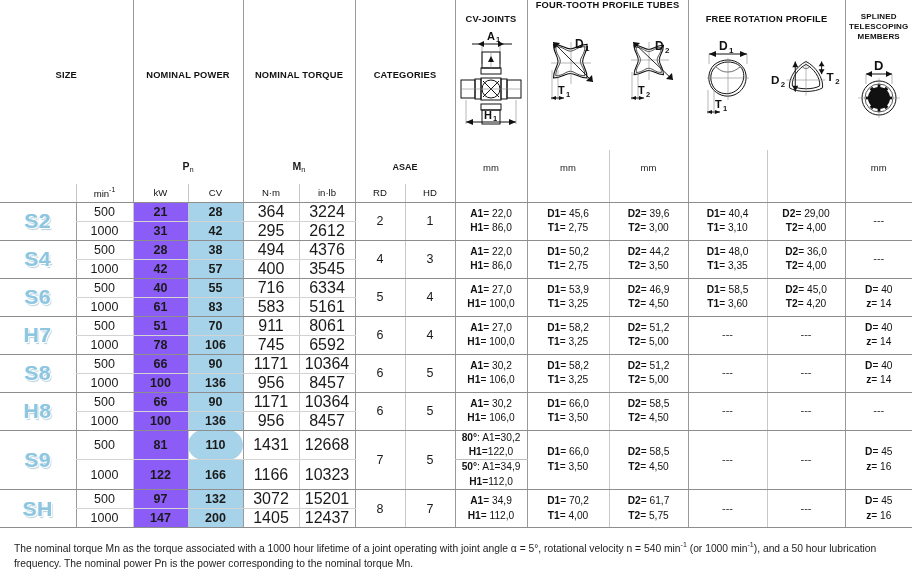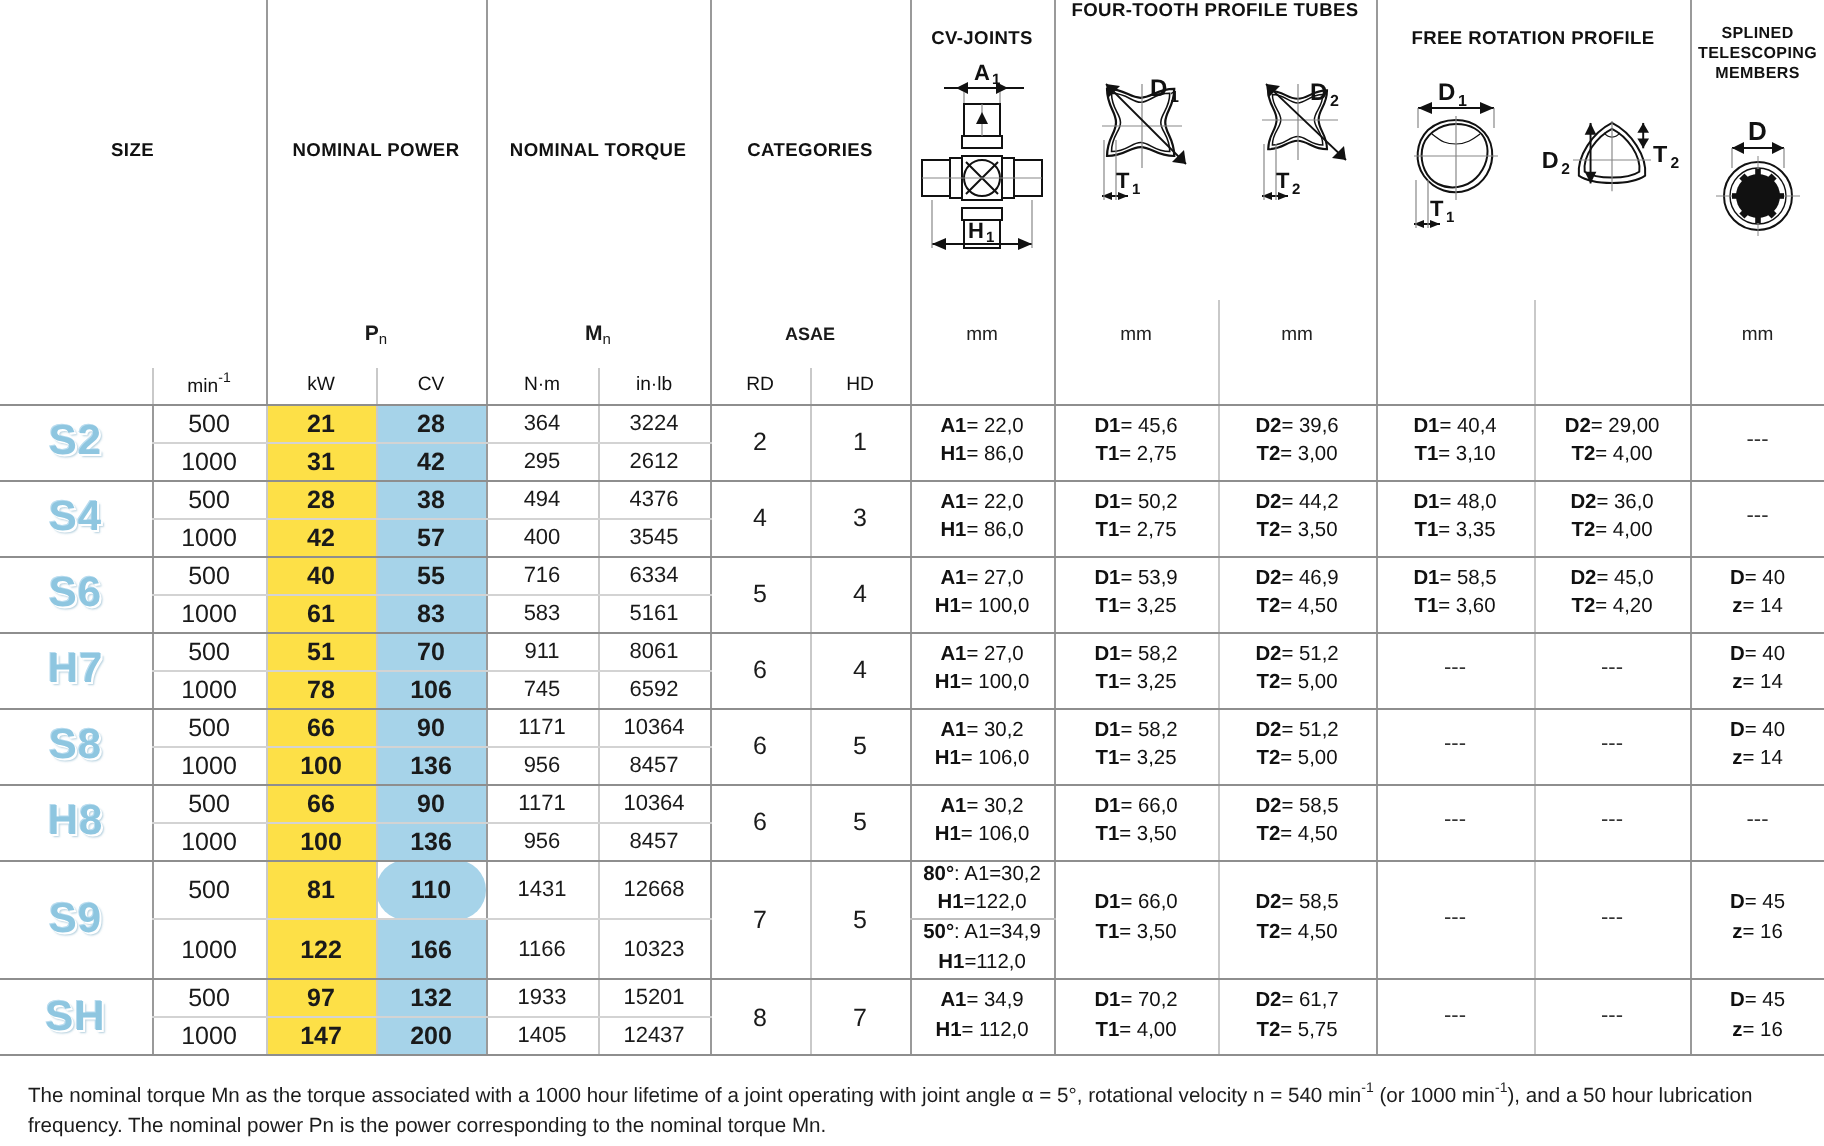--- a/index.html
+++ b/index.html
@@ -40,22 +40,22 @@
 
   
   .size-cell {
     text-align: center;
     font-size: 21px; font-weight: bold;
     color: #8ec6e0;
     text-shadow: 1px 1px 0 #ffffff, -0.5px -0.5px 0 #b9dcef, 1.5px 1.5px 1px rgba(120,170,195,.55);
     letter-spacing: .5px;
   }
   .rpm  { text-align:center; font-size: 12.5px; }
-  .num  { text-align:center; font-size: 11px; }
-  .kw   { background: #fde047; text-align:center; font-size: 12.5px; font-weight: bold; }
+  .num  { text-align:center; font-size: 16px; }
+  .kw   { background: #8b5cf6; text-align:center; font-size: 12.5px; font-weight: bold; }
   .cv   { background: #a6d3e9; text-align:center; font-size: 12.5px; font-weight: bold; }
   .cat  { text-align:center; font-size: 12.5px; }
 
   .dim {
     font-size: 10.2px; text-align: center; line-height: 1.42; color: #111;
   }
   .dim b { font-weight: bold; }
   .dash { text-align:center; font-size: 11px; letter-spacing: 0px; color:#333; }
 
   .r-thin { border-bottom: 1px solid #d3d3d3; }
@@ -604,21 +604,21 @@
           <td class="dim cdiv-s r-thick" style="height: 26px;">
             <div><b>50°</b>: A1=34,9</div>
             <div><b>H1</b>=112,0</div>
           </td>
         </tr>
         <tr>
           <td class="size-cell r-thick" rowspan="2">SH</td>
           <td class="rpm r-thin cdiv-s" style="height: 19px;">500</td>
           <td class="kw r-thin cdiv" style="height: 19px;">97</td>
           <td class="cv r-thin cdiv" style="height: 19px;">132</td>
-          <td class="num r-thin cdiv-s" style="height: 19px;">1933</td>
+          <td class="num r-thin cdiv-s" style="height: 19px;">3072</td>
           <td class="num r-thin cdiv" style="height: 19px;">15201</td>
           <td class="cat r-thick cdiv-s" rowspan="2">8</td>
           <td class="cat r-thick cdiv" rowspan="2">7</td>
           <td class="dim cdiv-s r-thick" rowspan="2">
             <div><b>A1</b>= 34,9</div>
             <div><b>H1</b>= 112,0</div>
           </td>
           <td class="dim cdiv-s r-thick" rowspan="2">
             <div><b>D1</b>= 70,2</div>
             <div><b>T1</b>= 4,00</div>

